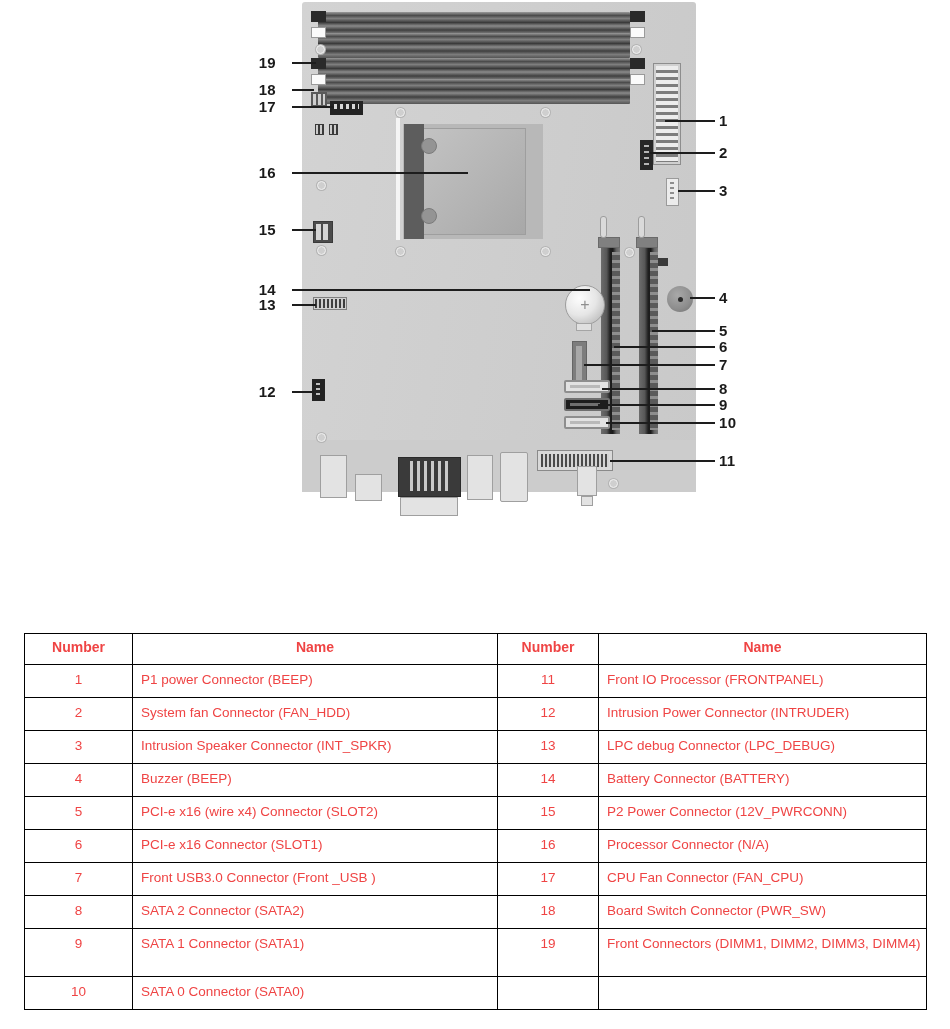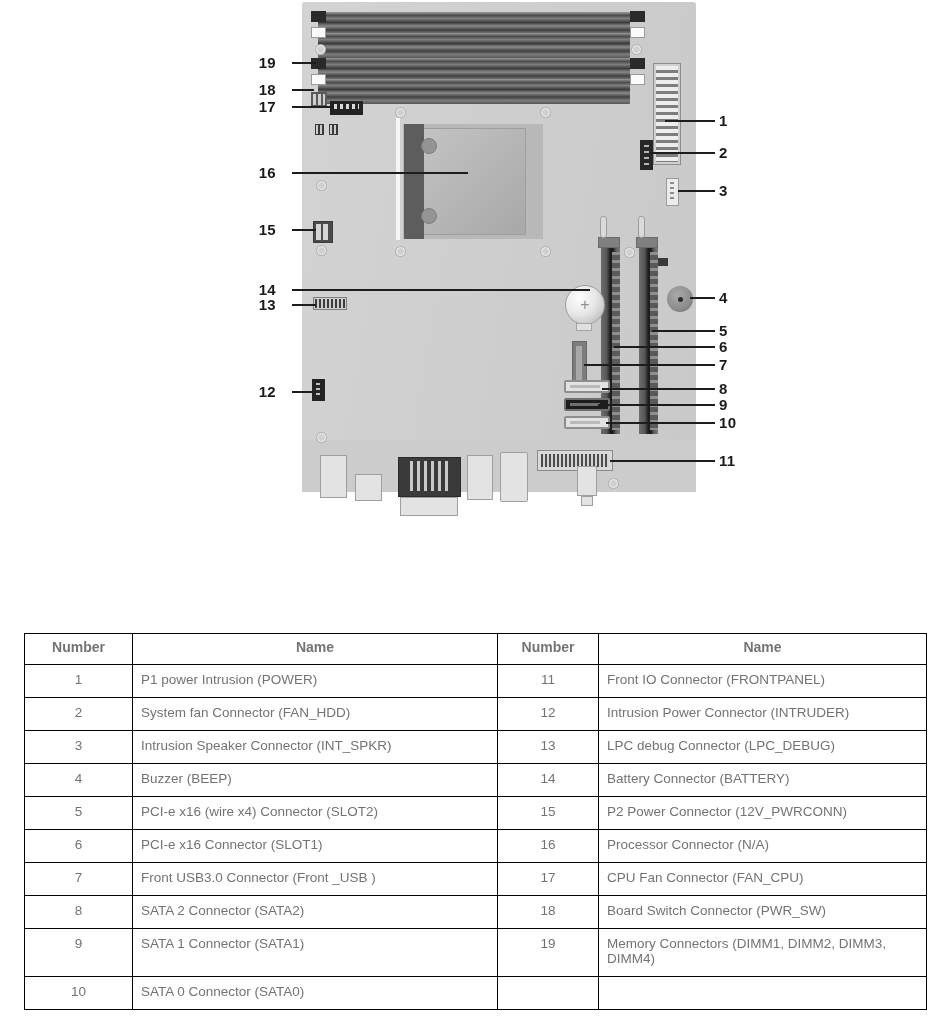--- a/index.html
+++ b/index.html
@@ -366,21 +366,21 @@
   #tbl-wrap {
     position: absolute;
     left: 24px; top: 633px;
     width: 902px;
   }
   table.parts {
     border-collapse: collapse;
     width: 902px;
     table-layout: fixed;
     font-size: 13.5px;
-    color: #737373;
+    color: #ef4444;
   }
   table.parts th, table.parts td {
     border: 1.3px solid #000000;
     padding: 0;
     vertical-align: top;
   }
   table.parts th {
     font-weight: 700;
     font-size: 14px;
     text-align: center;
@@ -591,23 +591,23 @@
         <tr>
           <th>Number</th>
           <th>Name</th>
           <th>Number</th>
           <th>Name</th>
         </tr>
       </thead>
       <tbody id="tbody">
           <tr>
             <td class="num">1</td>
-            <td class="nm">P1 power Intrusion (POWER)</td>
+            <td class="nm">P1 power Connector (BEEP)</td>
             <td class="num">11</td>
-            <td class="nm">Front IO Connector (FRONTPANEL)</td>
+            <td class="nm">Front IO Processor (FRONTPANEL)</td>
           </tr>
           <tr>
             <td class="num">2</td>
             <td class="nm">System fan Connector (FAN_HDD)</td>
             <td class="num">12</td>
             <td class="nm">Intrusion Power Connector (INTRUDER)</td>
           </tr>
           <tr>
             <td class="num">3</td>
             <td class="nm">Intrusion Speaker Connector (INT_SPKR)</td>
@@ -641,21 +641,21 @@
           <tr>
             <td class="num">8</td>
             <td class="nm">SATA 2 Connector (SATA2)</td>
             <td class="num">18</td>
             <td class="nm">Board Switch Connector (PWR_SW)</td>
           </tr>
           <tr class="tall">
             <td class="num">9</td>
             <td class="nm">SATA 1 Connector (SATA1)</td>
             <td class="num">19</td>
-            <td class="nm">Memory Connectors (DIMM1, DIMM2, DIMM3, DIMM4)</td>
+            <td class="nm">Front Connectors (DIMM1, DIMM2, DIMM3, DIMM4)</td>
           </tr>
           <tr>
             <td class="num">10</td>
             <td class="nm">SATA 0 Connector (SATA0)</td>
             <td class="num"></td>
             <td class="nm"></td>
           </tr>
         </tbody>
     </table>
   </div>

